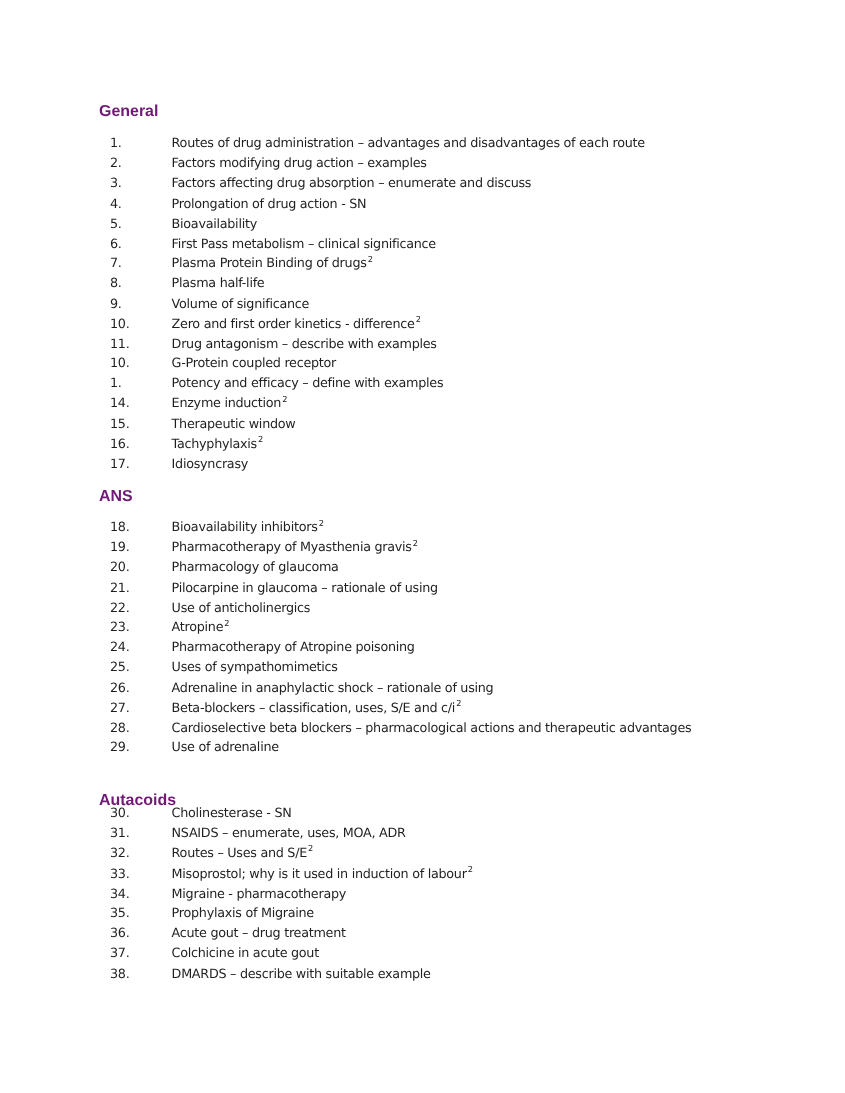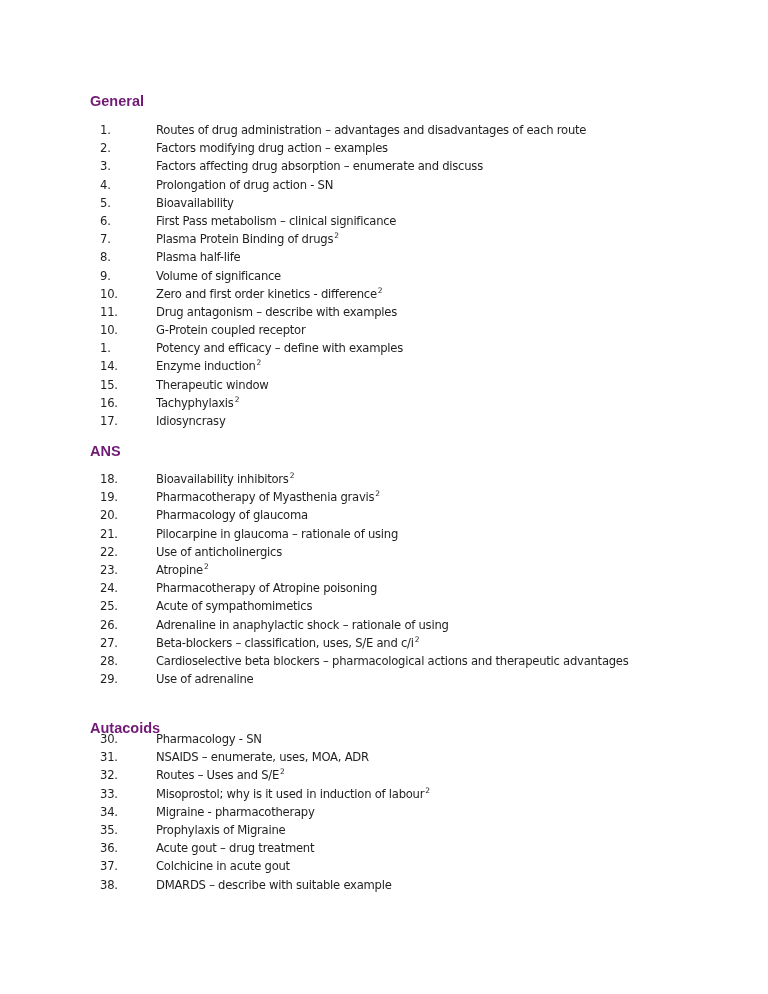--- a/index.html
+++ b/index.html
@@ -167,21 +167,21 @@
       <li class="list-item">
         <span class="item-num">23.</span>
         <span class="item-text"><span>Atropine</span><sup>2</sup></span>
       </li>
       <li class="list-item">
         <span class="item-num">24.</span>
         <span class="item-text"><span>Pharmacotherapy of Atropine poisoning</span></span>
       </li>
       <li class="list-item">
         <span class="item-num">25.</span>
-        <span class="item-text"><span>Acute of sympathomimetics</span></span>
+        <span class="item-text"><span>Uses of sympathomimetics</span></span>
       </li>
       <li class="list-item">
         <span class="item-num">26.</span>
         <span class="item-text"><span>Adrenaline in anaphylactic shock – rationale of using</span></span>
       </li>
       <li class="list-item">
         <span class="item-num">27.</span>
         <span class="item-text"><span>Beta-blockers – classification, uses, S/E and c/i</span><sup>2</sup></span>
       </li>
       <li class="list-item">
@@ -191,21 +191,21 @@
       <li class="list-item">
         <span class="item-num">29.</span>
         <span class="item-text"><span>Use of adrenaline</span></span>
       </li>
     </ul>
 
   <h2 class="section-heading" style="top:720px;">Autacoids</h2>
   <ul class="list" style="top:730px;">
       <li class="list-item">
         <span class="item-num">30.</span>
-        <span class="item-text"><span>Pharmacology - SN</span></span>
+        <span class="item-text"><span>Cholinesterase - SN</span></span>
       </li>
       <li class="list-item">
         <span class="item-num">31.</span>
         <span class="item-text"><span>NSAIDS – enumerate, uses, MOA, ADR</span></span>
       </li>
       <li class="list-item">
         <span class="item-num">32.</span>
         <span class="item-text"><span>Routes – Uses and S/E</span><sup>2</sup></span>
       </li>
       <li class="list-item">

